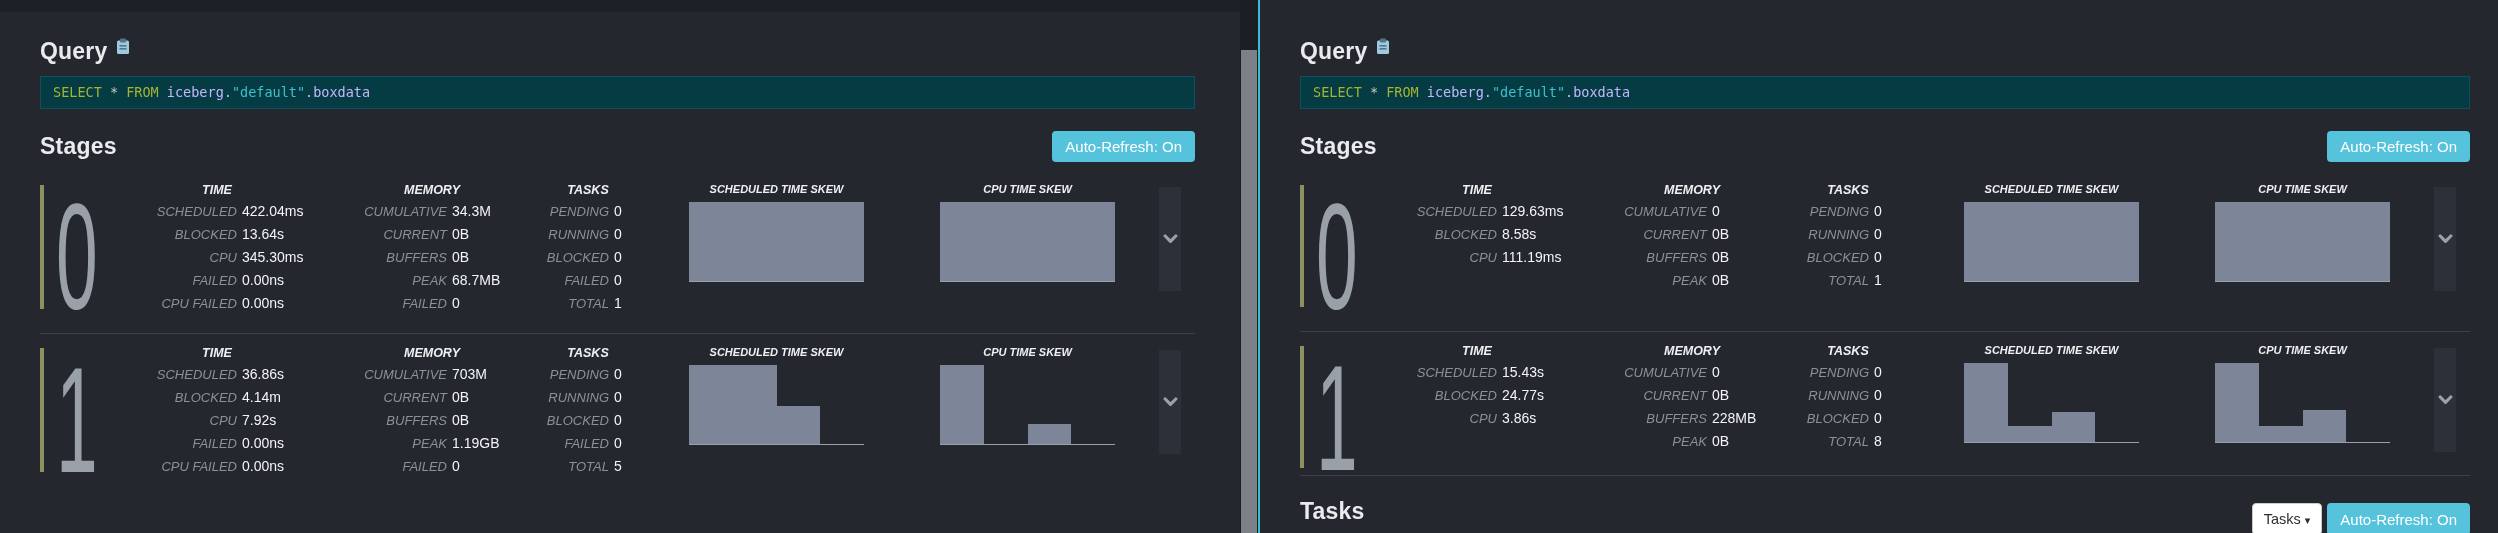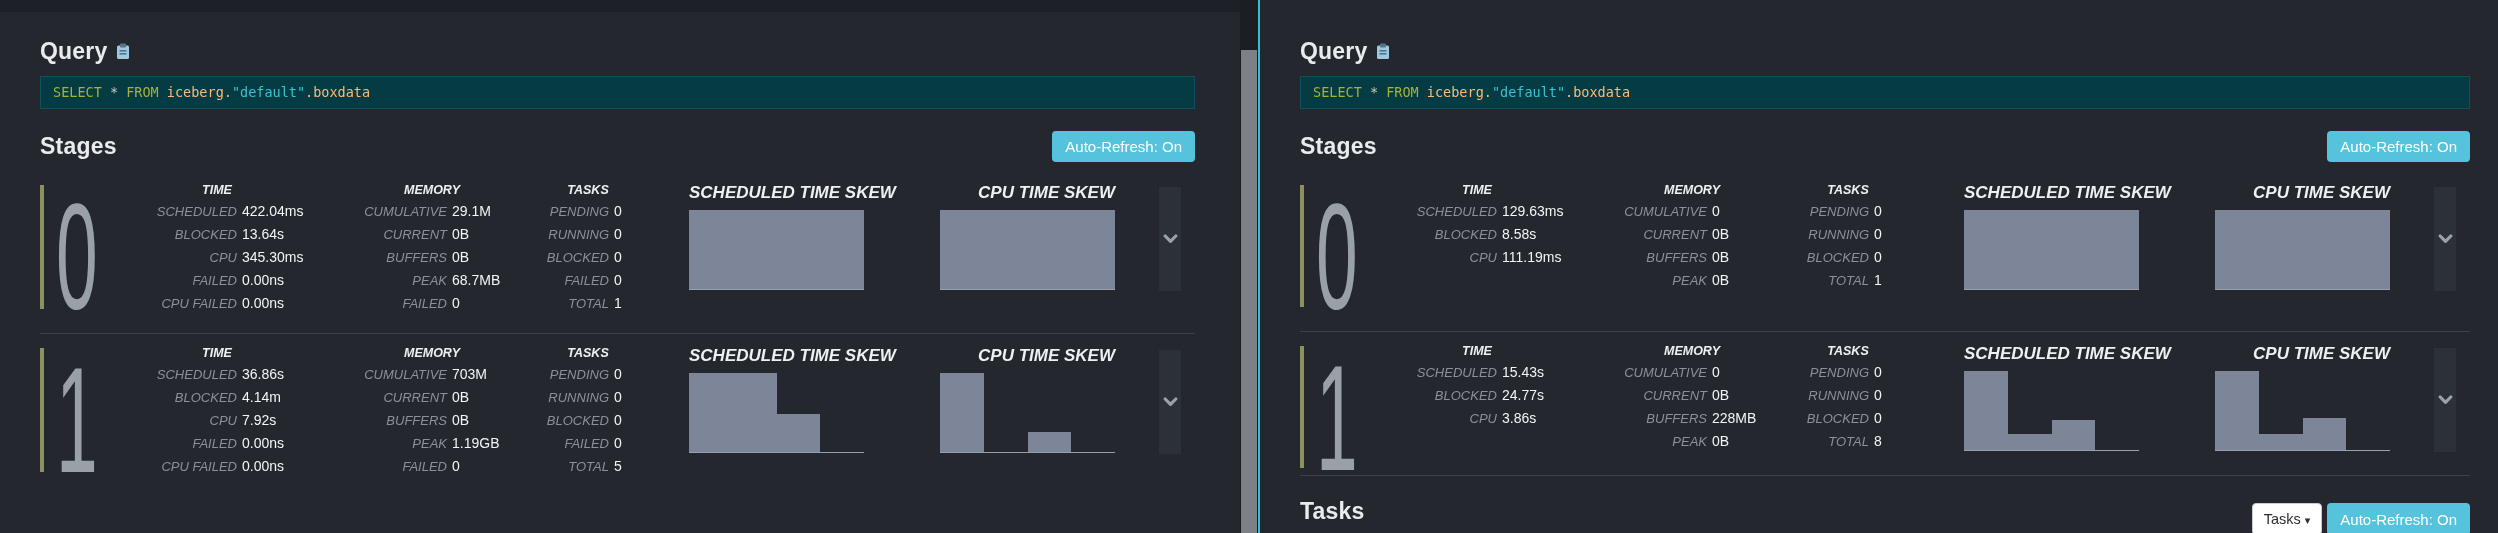--- a/index.html
+++ b/index.html
@@ -12,26 +12,26 @@
   .panel.right { width: 1238px; }
   .window-top-strip { position: absolute; top: 0; left: 0; right: 0; height: 12px; background: #1d2026; }
 
   .scrollbar { width: 18px; background: #1b1e23; position: relative; }
   .scroll-thumb { position: absolute; top: 50px; left: 1px; right: 1px; bottom: 0; background: #7c8187; }
   .panel-divider { width: 2px; background: #37bed2; }
 
   .panel-inner { padding: 38px 45px 0 40px; height: 100%; position: relative; }
   .panel.right .panel-inner { padding-right: 28px; }
 
-  .section-title { font-size: 23px; font-weight: bold; color: #e9ebed; letter-spacing: 0.2px; display: flex; align-items: center; gap: 9px; }
+  .section-title { font-size: 23px; font-weight: bold; color: #e9ebed; letter-spacing: 0.2px; display: flex; gap: 9px; }
   .sql-box { margin-top: 11px; background: #053b43; border: 1px solid #0e515c; padding: 7px 12px;
              font-family: "DejaVu Sans Mono", monospace; font-size: 13.5px; line-height: 17px; white-space: pre; }
   .tok-kw  { color: #a4b331; }
   .tok-op  { color: #c4ccba; }
-  .tok-id  { color: #fdba74; }
+  .tok-id  { color: #c4b5fd; }
   .tok-str { color: #3ec1cd; }
 
   .stages-header { margin-top: 20px; display: flex; justify-content: space-between; align-items: center; height: 34px; }
   .btn-cyan { background: #55c3db; color: #ffffff; border: none; border-radius: 4px; font-size: 15px;
               font-family: "Liberation Sans", sans-serif; padding: 7px 13px; cursor: pointer; white-space: nowrap; }
 
   .stages { margin-top: 8px; }
   .stage-row { display: flex; padding: 12px 0 18px 0; position: relative; }
   .stage-row + .stage-row { border-top: 1px solid #3d4147; }
 
@@ -48,21 +48,21 @@
   .stat-line { display: flex; align-items: baseline; line-height: 22px; }
   .stat-label { flex: 1; text-align: right; font-style: italic; color: #8c9197; font-size: 13px; padding-right: 5px; white-space: nowrap; }
   .stat-value { color: #f3f5f6; font-size: 14px; white-space: nowrap; }
   .col-time  .stat-value { width: 80px; }
   .col-mem   .stat-value { width: 70px; }
   .col-tasks .stat-value { width: 20px; }
 
   .chart { width: 175px; }
   .chart-first  { margin-left: auto; }
   .chart-second { margin-left: 76px; }
-  .chart-title { text-align: right; font-style: italic; font-weight: bold; color: #eef0f2; font-size: 17px; margin-bottom: 7px; white-space: nowrap; }
+  .chart-title { text-align: center; font-style: italic; font-weight: bold; color: #eef0f2; font-size: 11px; margin-bottom: 7px; white-space: nowrap; }
   .chart-box { height: 80px; display: flex; align-items: flex-end; border-bottom: 1px solid #97a0ab; }
   .hbar { flex: 1; background: #7c8698; }
 
   .expand-strip { width: 22px; height: 104px; margin-left: 44px; margin-right: 14px; margin-top: 4px;
                   background: #2c3039; display: flex; align-items: center; justify-content: center; cursor: pointer; flex: none; }
 
   .tasks-footer { position: absolute; left: 40px; right: 28px; top: 475px; border-top: 1px solid #3d4147;
                   display: flex; justify-content: space-between; align-items: flex-start; }
   .tasks-footer .section-title { margin-top: 22px; }
   .footer-buttons { display: flex; gap: 5px; margin-top: 27px; }
@@ -116,21 +116,21 @@
               </div>
               <div class="stat-line">
                 <span class="stat-label">CPU FAILED</span>
                 <span class="stat-value">0.00ns</span>
               </div>
             </div>
             <div class="stat-col col-mem">
               <div class="stat-hdr">MEMORY</div>
               <div class="stat-line">
                 <span class="stat-label">CUMULATIVE</span>
-                <span class="stat-value">29.1M</span>
+                <span class="stat-value">34.3M</span>
               </div>
               <div class="stat-line">
                 <span class="stat-label">CURRENT</span>
                 <span class="stat-value">0B</span>
               </div>
               <div class="stat-line">
                 <span class="stat-label">BUFFERS</span>
                 <span class="stat-value">0B</span>
               </div>
               <div class="stat-line">

